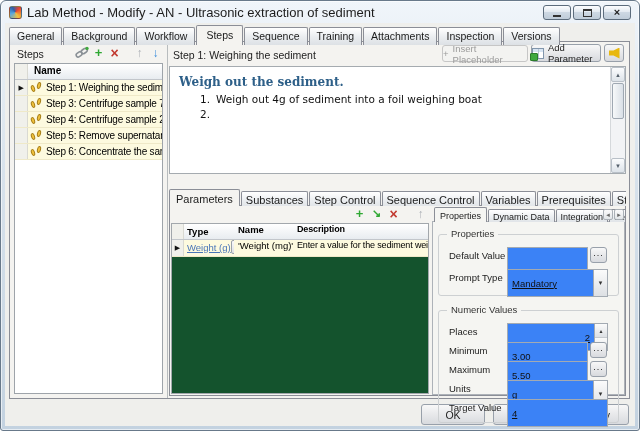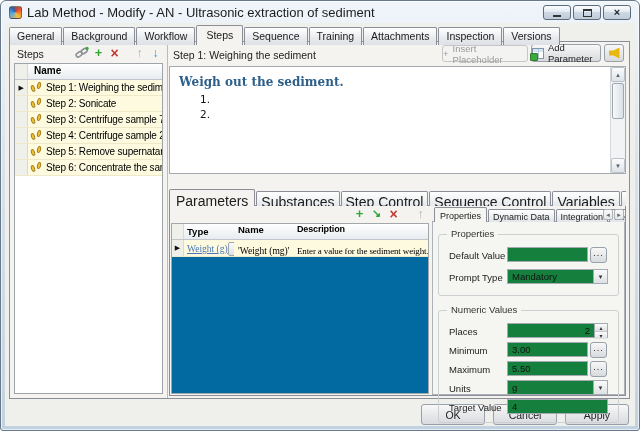--- a/index.html
+++ b/index.html
@@ -72,30 +72,30 @@
   .rt-li { display:flex; margin-left:30px; font-family:"DejaVu Sans", sans-serif; font-size:10.5px; line-height:15px; color:#111; }
   .rt-num { width:16px; flex:0 0 16px; }
   .vscroll { position:absolute; right:0; top:0; bottom:0; width:15px; background:#F2F3F5; border-left:1px solid #D5D8DB; }
   .varrow { position:absolute; left:0; right:0; height:15px; display:flex; align-items:center; justify-content:center;
             font-size:6px; color:#55606B; background:linear-gradient(#FBFCFD,#DDE3E9); border:1px solid #B9C0C8; border-radius:2px; }
   .varrow.top { top:0; } .varrow.bottom { bottom:0; }
   .vthumb { position:absolute; left:1px; right:1px; top:16px; height:36px; background:linear-gradient(90deg,#F7F9FA,#D9DFE6); border:1px solid #9FA8B2; border-radius:2px; }
 
   
   .detail-tabs { position:absolute; left:159px; right:3px; top:147px; height:17px; white-space:nowrap; z-index:3; overflow:hidden; }
-  .dtab { display:inline-block; font-size:14px; padding:2px 4px 3px; margin-right:1px; vertical-align:bottom; color:#1b1b1b;
+  .dtab { display:inline-block; font-size:11px; padding:2px 4px 3px; margin-right:1px; vertical-align:bottom; color:#1b1b1b;
           background:linear-gradient(#FFFFFF,#E9ECEF 55%,#DDE1E5); border:1px solid #8B8E97; border-bottom:none; border-radius:2px 2px 0 0; }
   .dtab.active { background:#F4F3F0; padding:3px 6px 4px; position:relative; z-index:4; }
 
   .lower { position:absolute; left:159px; right:3px; top:163px; bottom:2px; border:1px solid #8B8E97; background:#F4F3F0; }
   .param-toolbar { position:absolute; left:183px; top:1px; display:flex; align-items:center; gap:4px; }
 
-  .param-table { position:absolute; left:1px; top:17px; width:258px; bottom:1px; background:#0369a1; border:1px solid #A2A7AC; font-size:9.5px; overflow:hidden; }
+  .param-table { position:absolute; left:1px; top:17px; width:258px; bottom:1px; background:#14532d; border:1px solid #A2A7AC; font-size:9.5px; overflow:hidden; }
   .pt-head { display:flex; height:16px; background:linear-gradient(#FFFFFF,#E8ECF0); border-bottom:1px solid #C2C6CB; font-weight:bold; }
-  .pt-row { display:flex; height:17px; background:#FDFADF; border-bottom:1px solid #EFE9C8; align-items:flex-end; white-space:nowrap;font-family:Liberation Serif, serif; }
+  .pt-row { display:flex; height:17px; background:#FDFADF; border-bottom:1px solid #EFE9C8; align-items:flex-start; white-space:nowrap; }
   .c-sel { flex:0 0 12px; align-self:stretch; background:#F0F0EB; border-right:1px solid #D9D9D2; display:flex; align-items:center; justify-content:center; }
   .c-type { flex:0 0 50px; padding-left:3px; display:flex; align-items:center; overflow:hidden; }
   .c-name { flex:0 0 59px; padding-left:4px; overflow:hidden; }
   .c-desc { flex:1; padding-left:4px; overflow:hidden; font-size:9px; letter-spacing:-0.15px; }
   a.plink { color:#4A76B8; text-decoration:underline; cursor:pointer; }
   .combobtn { margin-left:auto; width:14px; height:14px; border:1px solid #9CA3AA; border-radius:2px; flex:0 0 14px;
               background:linear-gradient(#FBFBFB,#DDE0E4); display:flex; align-items:center; justify-content:center; font-size:7px; color:#333; }
 
   
   .props { position:absolute; left:262px; top:0; right:0; bottom:0; }
@@ -105,22 +105,22 @@
   .ptab.active { background:#F5F5F2; position:relative; z-index:3; padding:3px 5px; }
   .tabscroll { position:absolute; right:1px; top:3px; display:flex; gap:1px; z-index:4; }
   .tsbtn { width:10px; height:11px; font-size:7px; color:#666; display:flex; align-items:center; justify-content:center;
            border:1px solid #AAB0B6; background:linear-gradient(#FBFBFB,#E2E5E8); border-radius:2px; }
   .props-body { position:absolute; left:0; right:0; top:15px; bottom:0; border:1px solid #ADB2B8; background:#F5F5F2; padding-top:12px; }
   .group { position:relative; border:1px solid #CDD0D2; border-radius:3px; margin:0 5px 14px 5px; padding:12px 0 4px 0; }
   .group-title { position:absolute; top:-7px; left:8px; background:#F5F5F2; padding:0 4px; font-size:9.5px; color:#333; }
   .prow { position:relative; height:16px; margin:0 6px 6px 2px; }
   .g2 .prow { margin-bottom:3px; }
   .plabel { position:absolute; left:8px; top:3px; font-size:9.5px; color:#222; }
-  .tbox { position:absolute; top:0; height:15px; background:#15803d; border:1px solid #A3AAB2; font-size:9.5px;
-          display:flex; align-items:center; padding:0 4px; color:#111; }
+  .tbox { position:absolute; top:0; height:28px; background:#3b82f6; border:1px solid #A3AAB2; font-size:9.5px;
+          display:flex; align-items:center; padding:0 4px; color:#111;text-decoration:underline; }
   .tb-a { left:66px; right:24px; }            
   .tb-b { left:66px; right:4px; }             
   .ebtn { position:absolute; right:5px; top:0; width:17px; height:16px; font-size:9px; letter-spacing:1px; padding-bottom:4px; }
   .dd { position:absolute; right:0; top:0; bottom:0; width:14px; border-left:1px solid #A3AAB2;
         background:linear-gradient(#FBFBFB,#DDE0E4); display:flex; align-items:center; justify-content:center; font-size:7px; color:#333; }
   .spin { position:absolute; right:0; top:0; bottom:0; width:13px; border-left:1px solid #A3AAB2; display:flex; flex-direction:column; }
   .spin span { flex:1; display:flex; align-items:center; justify-content:center; font-size:6px; color:#333;
                background:linear-gradient(#FBFBFB,#DDE0E4); border-bottom:1px solid #C6CACE; }
   .spin span:last-child { border-bottom:none; }
   .val-right { justify-content:flex-end; padding-right:17px; }
@@ -200,28 +200,20 @@
                 <i></i>
               </span>
             <span class="sg-label">Step 1: Weighing the sediment</span>
           </div>
           <div class="sg-row">
             <div class="selc"></div>
             <span class="stepico">
                 <i></i>
                 <i></i>
               </span>
-            <span class="sg-label">Step 2: Sonicate</span>
-          </div>
-          <div class="sg-row">
-            <div class="selc"></div>
-            <span class="stepico">
-                <i></i>
-                <i></i>
-              </span>
             <span class="sg-label">Step 3: Centrifuge sample 7</span>
           </div>
           <div class="sg-row">
             <div class="selc"></div>
             <span class="stepico">
                 <i></i>
                 <i></i>
               </span>
             <span class="sg-label">Step 4: Centrifuge sample 2</span>
           </div>
@@ -255,20 +247,21 @@
         <span>Add Parameter</span>
       </div>
       <div class="btn spk-btn">
         <span class="spk"></span>
       </div>
 
       <div class="richtext">
         <div class="rt-head">Weigh out the sediment.</div>
         <div class="rt-li">
           <span class="rt-num">1.</span>
+          <span>Weigh out 4g of sediment into a foil weighing boat</span>
         </div>
         <div class="rt-li">
           <span class="rt-num">2.</span>
         </div>
         <div class="vscroll">
           <div class="varrow top">
               <span>▲</span>
             </div>
           <div class="vthumb"></div>
           <div class="varrow bottom">

